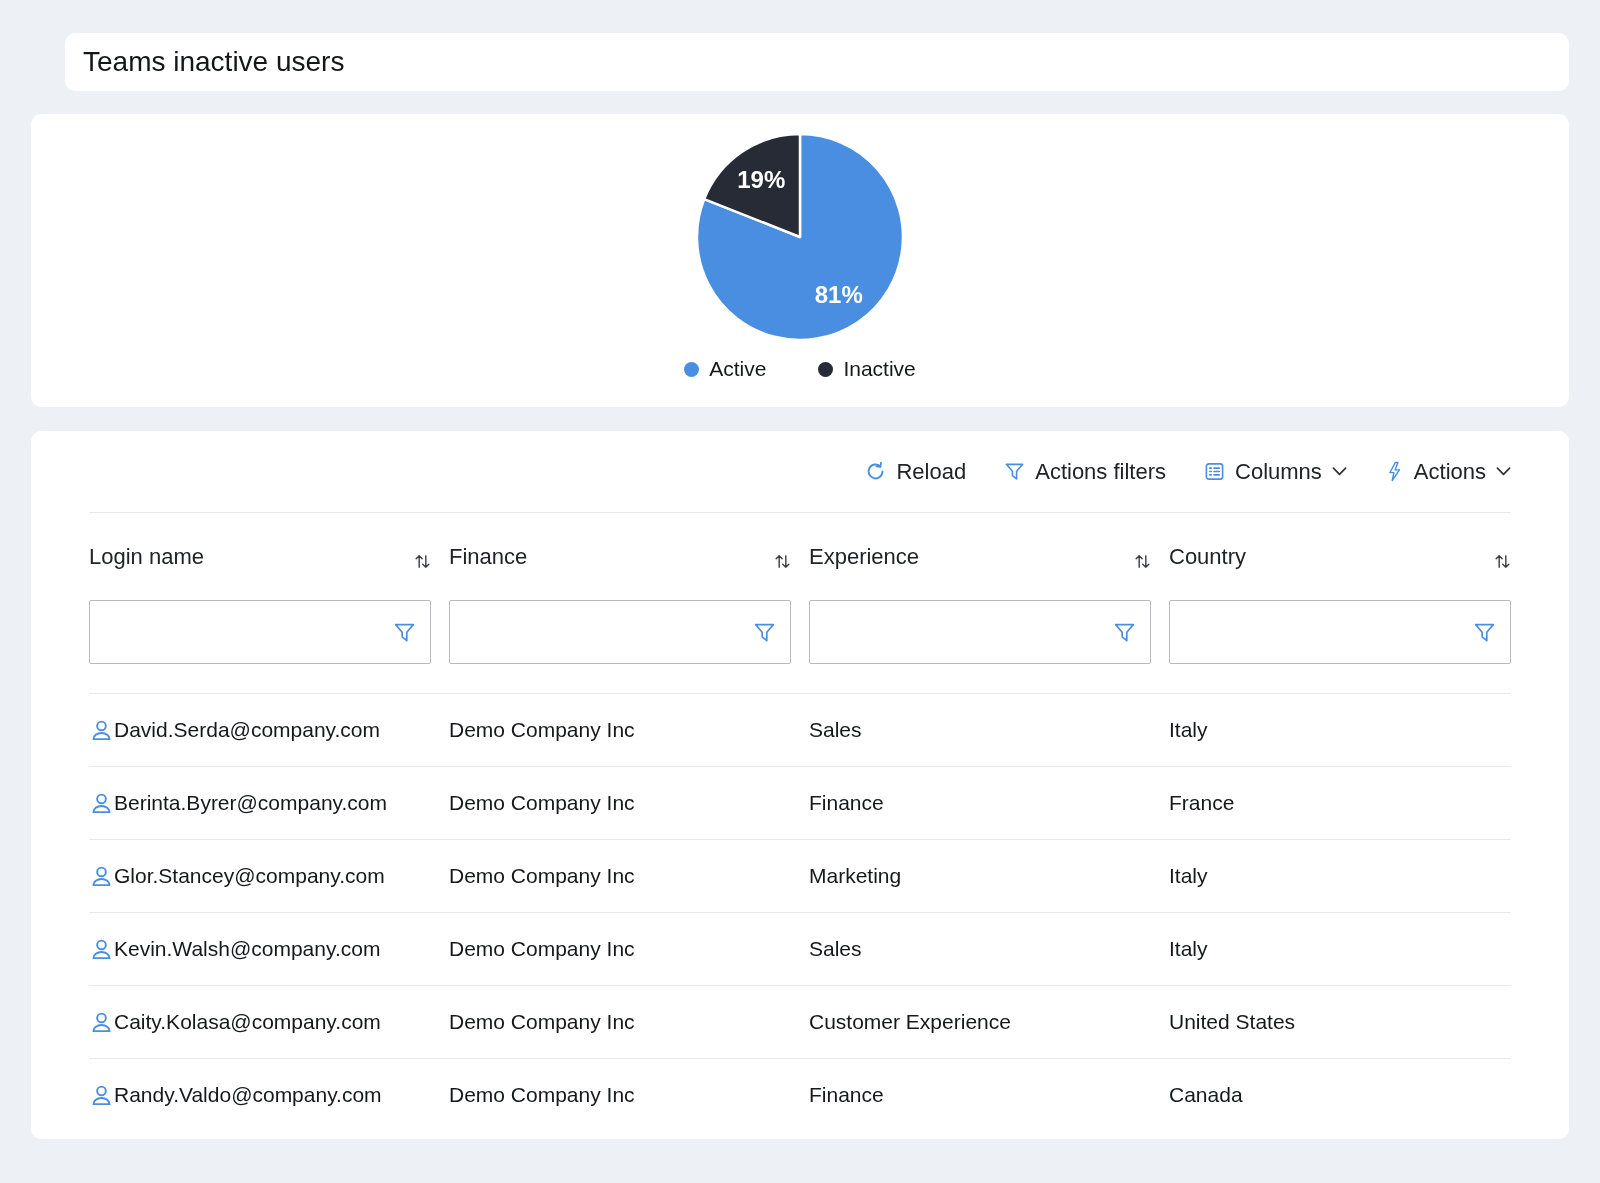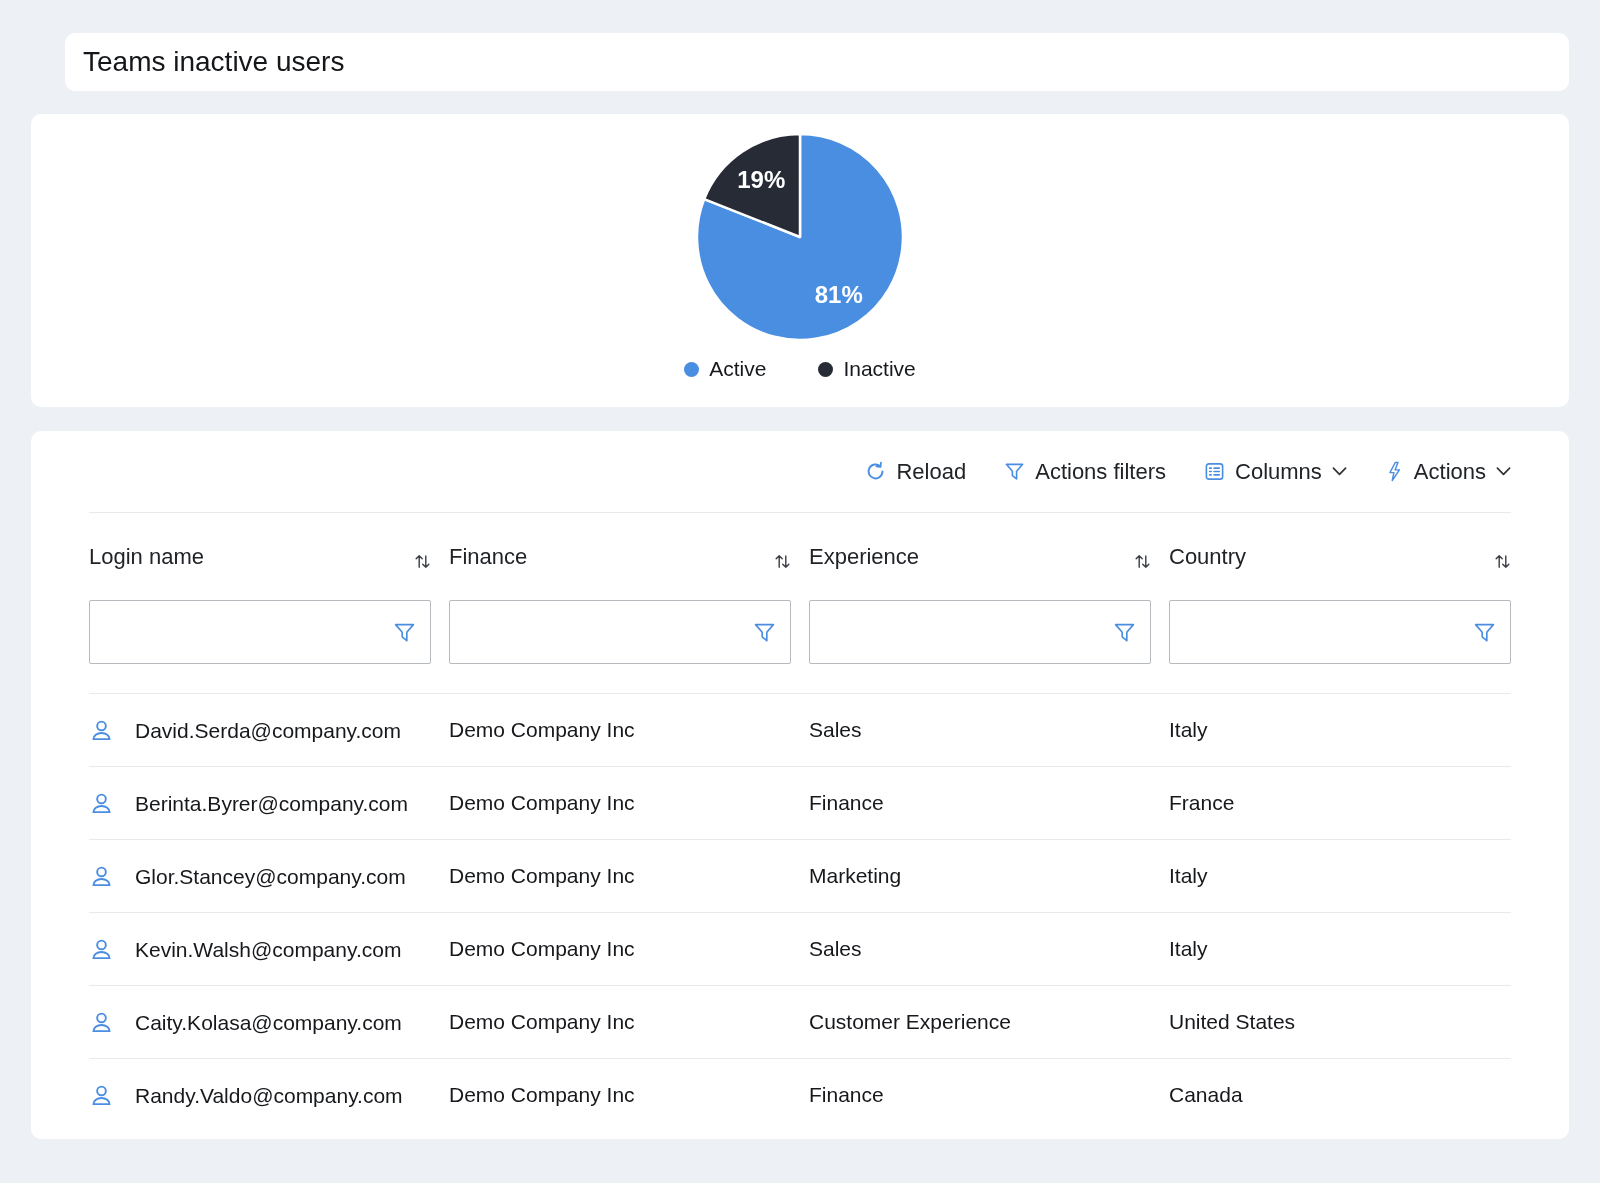--- a/index.html
+++ b/index.html
@@ -34,21 +34,21 @@
   .grid { display:grid; grid-template-columns:repeat(4,1fr); gap:18px; }
   .header-row { height:87px; align-items:center; }
   .th { display:flex; align-items:flex-end; justify-content:space-between; font-size:22px; color:#202327; cursor:pointer; }
   .filter-row { margin-bottom:29px; }
   .filter-box { height:64px; border:1px solid #b6b9be; border-radius:2px; display:flex; align-items:center; padding:0 14px; background:#fff; }
   .filter-box input { flex:1; border:none; outline:none; font-size:20px; font-family:inherit; background:transparent; min-width:0; }
   .filter-box svg { flex:none; cursor:pointer; }
 
   .t-row { height:73px; border-top:1px solid #e8e9eb; align-items:center; }
   .cell { font-size:21px; color:#16181b; white-space:nowrap; overflow:hidden; text-overflow:ellipsis; }
-  .login-cell { display:flex; align-items:flex-end; gap:21px; }
+  .login-cell { display:flex; align-items:center; }
   .login-cell svg { flex:none; }
 </style>
 </head>
 <body>
 
 <div class="page">
 
   <div class="card title-card">
     <span class="page-title">Teams inactive users</span>
   </div>

